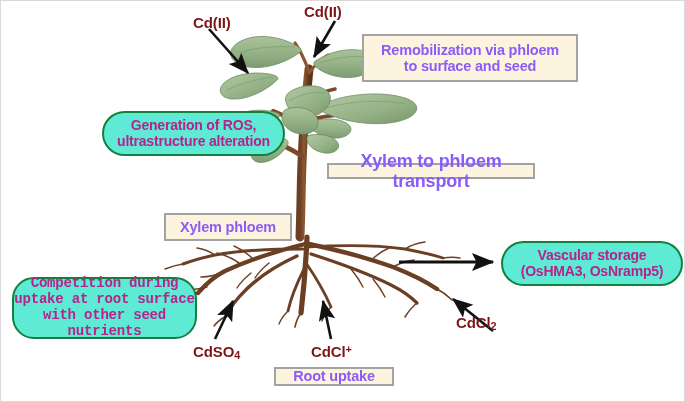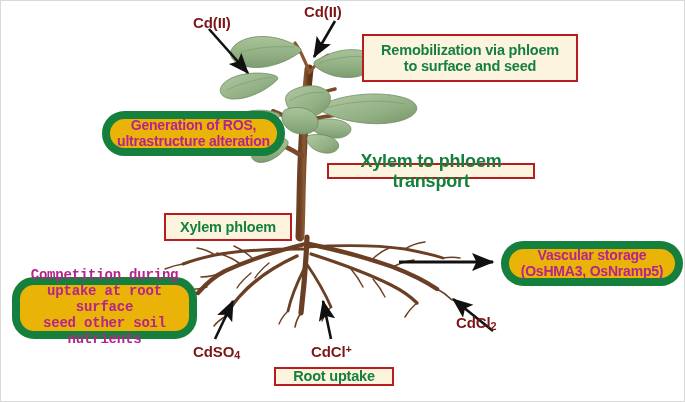--- a/index.html
+++ b/index.html
@@ -21,37 +21,37 @@
     position: absolute;
     left: 0; top: 0;
     width: 685px;
     height: 402px;
   }
 
   
   .rect-box {
     position: absolute;
     background: #fdf4e0;
-    border: 2px solid #b91c1c;
-    color: #15803d;
+    border: 2px solid #a3a3a3;
+    color: #8b5cf6;
     font-weight: bold;
     text-align: center;
     line-height: 1.12;
     box-sizing: border-box;
     display: flex;
     align-items: center;
     justify-content: center;
     letter-spacing: -0.2px;
   }
 
   
   .pill-box {
     position: absolute;
-    background: #eab308;
-    border: 8px solid #15803d;
+    background: #5eead4;
+    border: 2px solid #15803d;
     color: #b5238c;
     font-weight: bold;
     text-align: center;
     line-height: 1.14;
     box-sizing: border-box;
     display: flex;
     align-items: center;
     justify-content: center;
     letter-spacing: -0.2px;
   }
@@ -250,21 +250,21 @@
     <span>
       <span>Vascular storage</span><br>
       <span>(OsHMA3, OsNramp5)</span>
     </span>
   </div>
 
   <div class="pill-box" id="pill-competition">
     <span>
       <span>Competition during</span><br>
       <span>uptake at root surface</span><br>
-      <span>seed other soil nutrients</span>
+      <span>with other seed nutrients</span>
     </span>
   </div>
 
   <div class="chem-label" id="label-cd-left">
     <span>Cd(II)</span>
   </div>
 
   <div class="chem-label" id="label-cd-right">
     <span>Cd(II)</span>
   </div>

